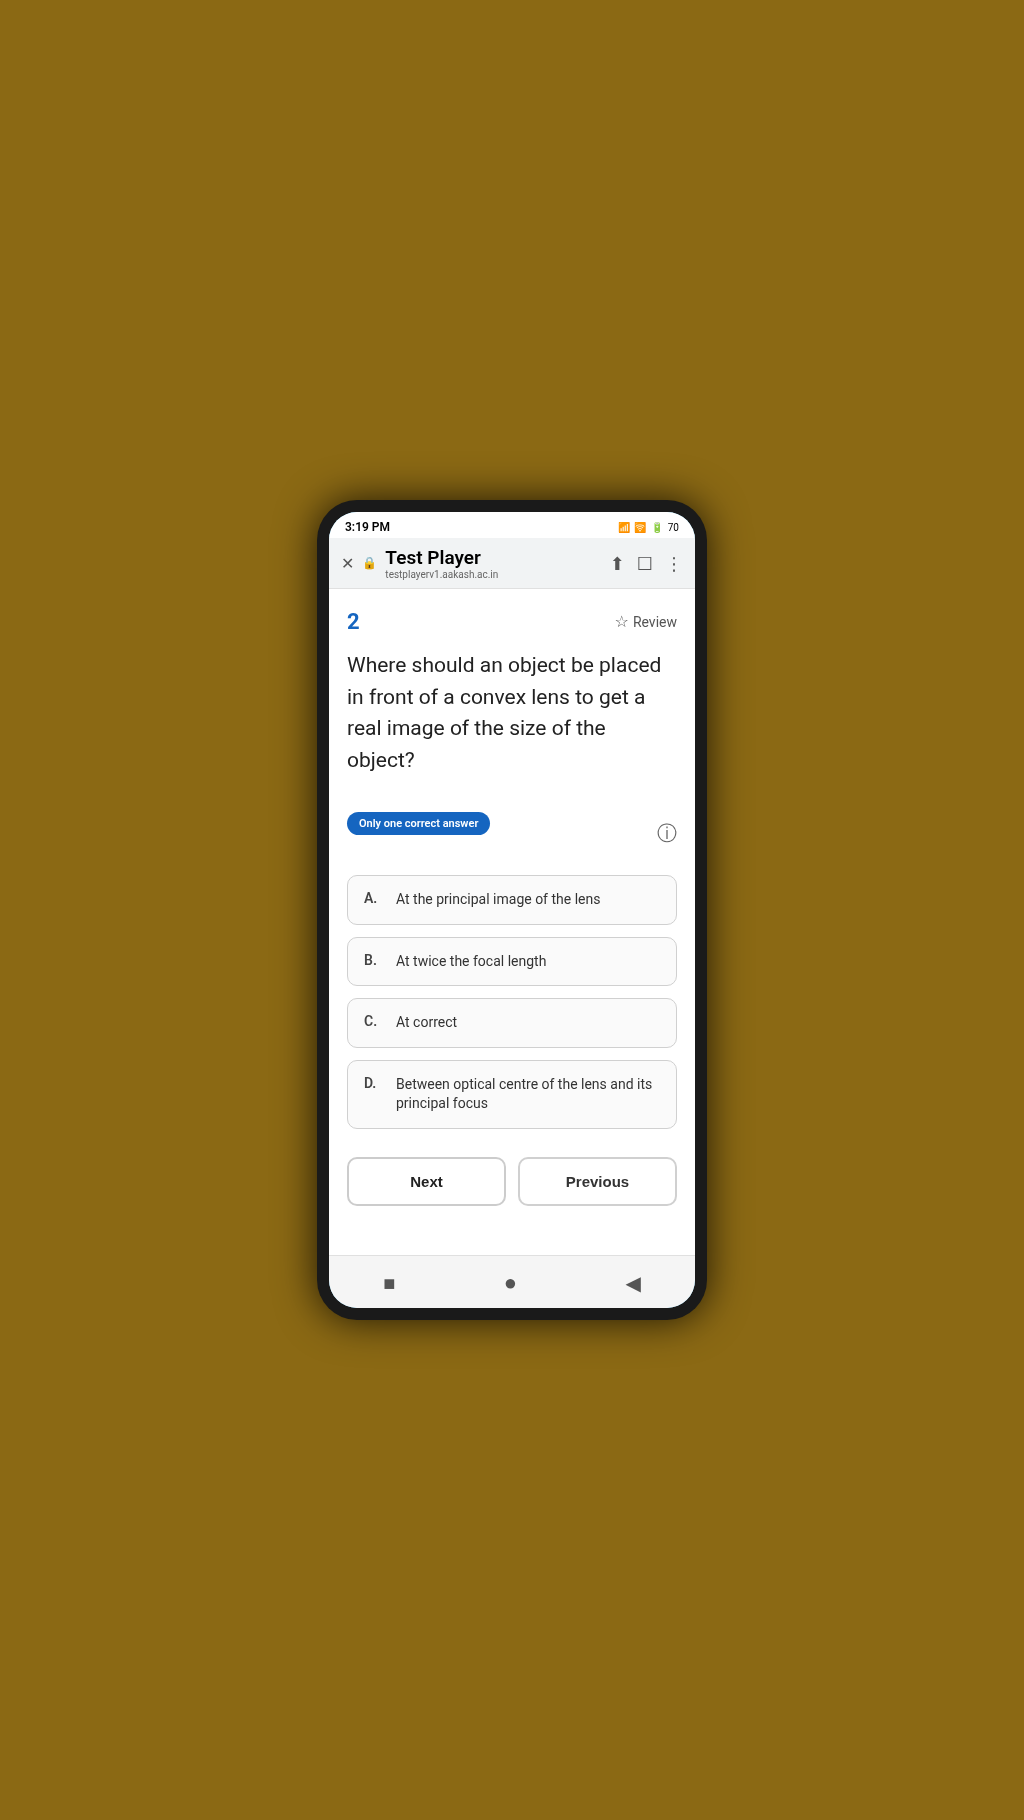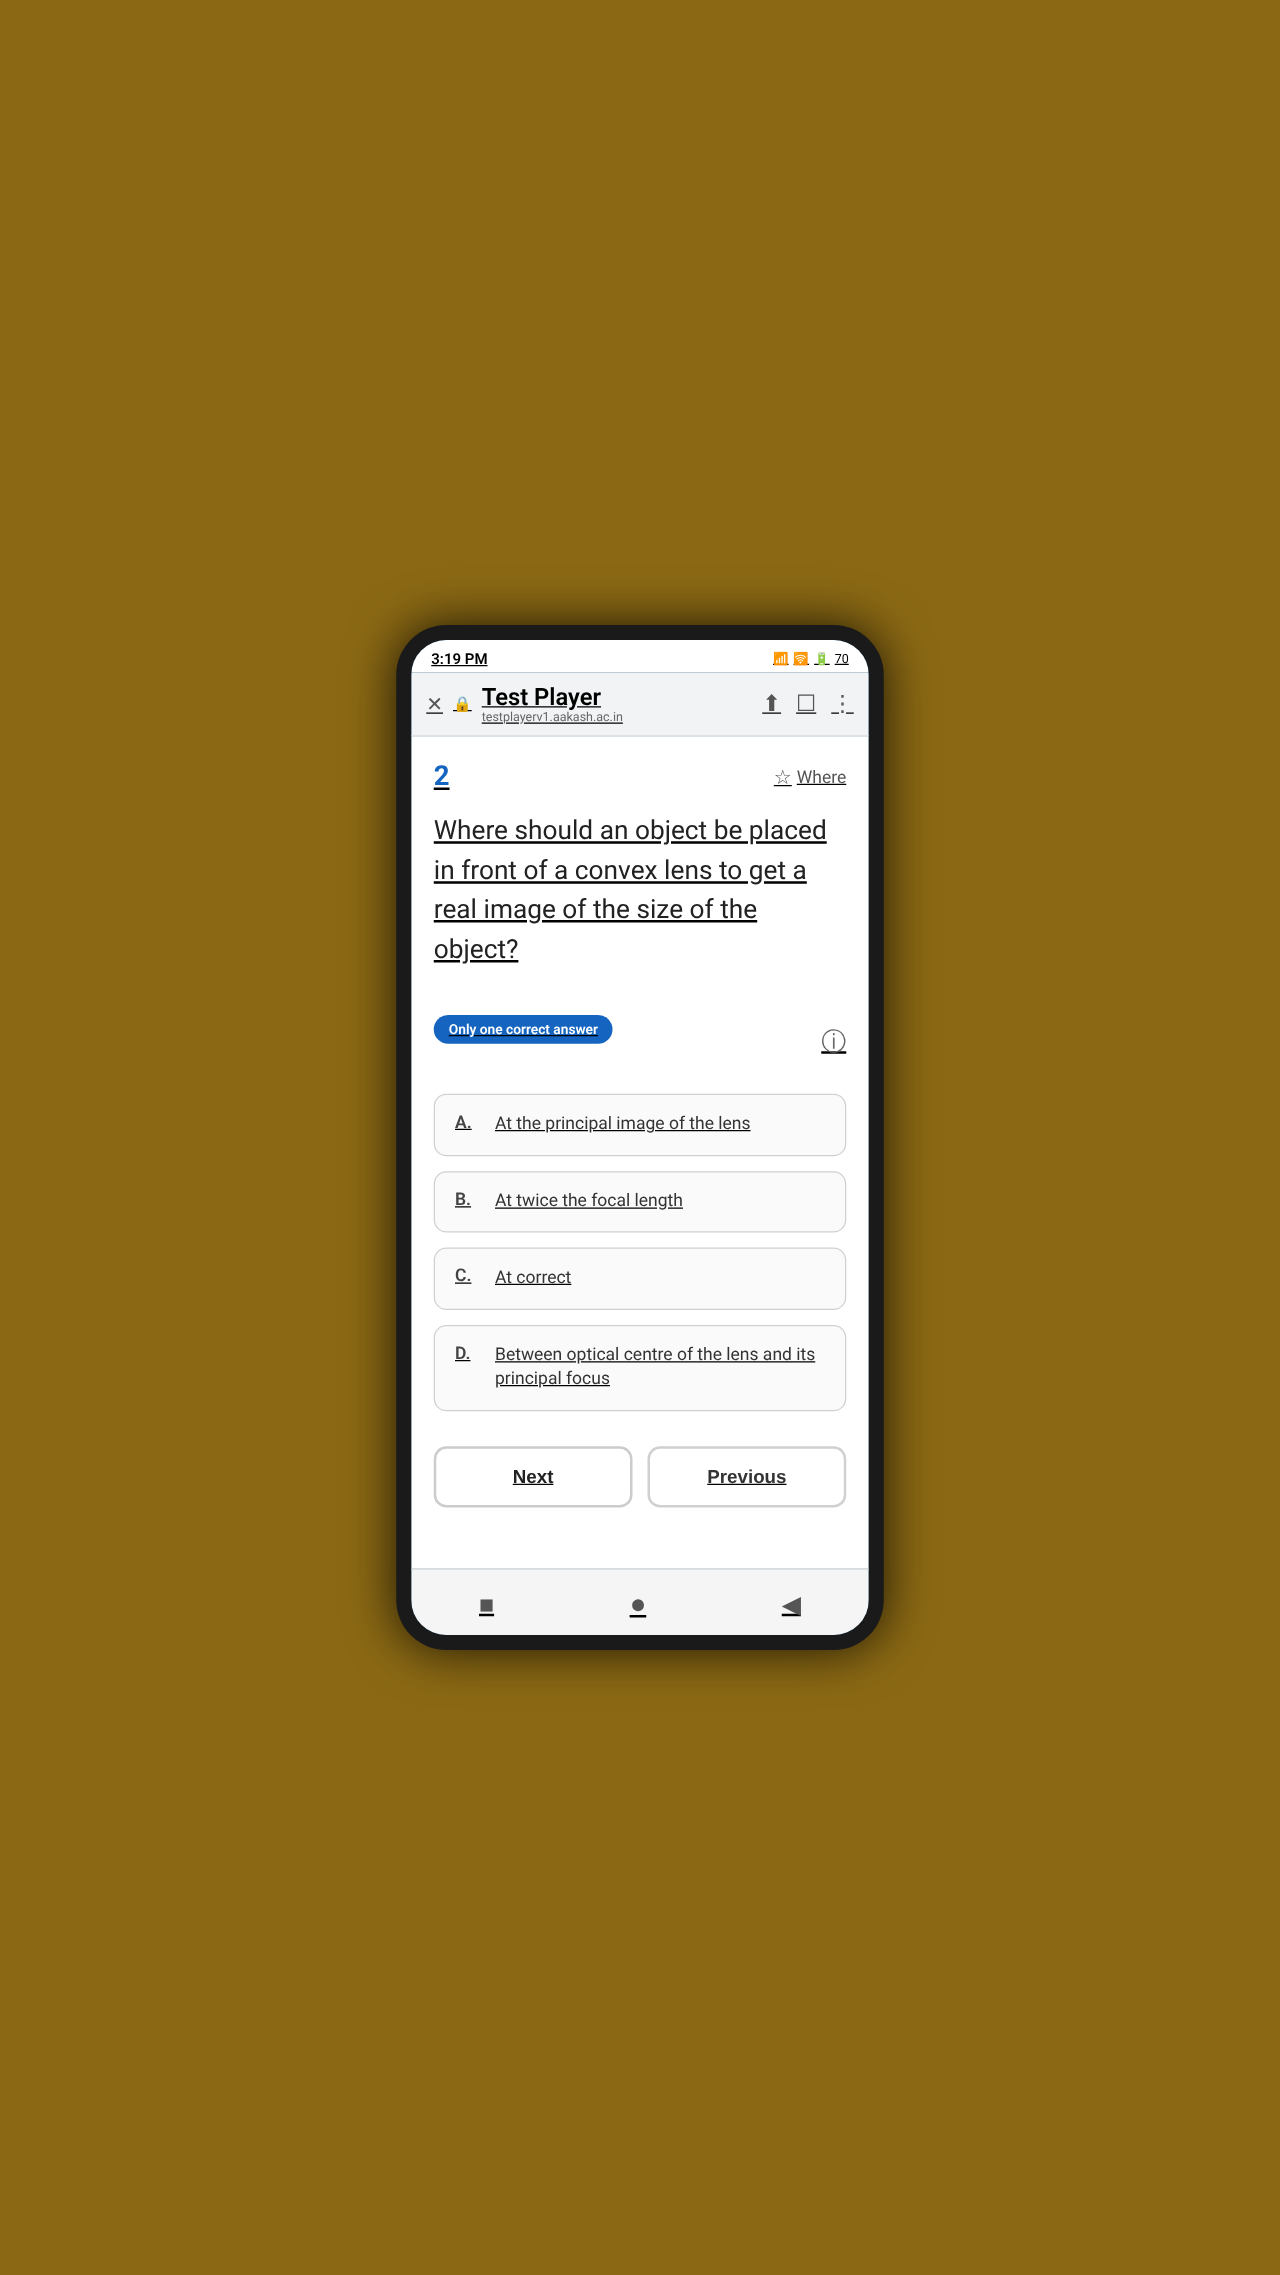--- a/index.html
+++ b/index.html
@@ -20,26 +20,25 @@
       background: #1a1a1a;
       border-radius: 40px;
       padding: 12px;
       position: relative;
       box-shadow: 0 0 40px rgba(0,0,0,0.8);
     }
 
     .phone-screen {
       width: 100%;
       min-height: 796px;
-      background: #0c4a6e;
+      background: #7dd3fc;
       border-radius: 28px;
       overflow: hidden;
       display: flex;
       flex-direction: column;
-      text-decoration: underline;
     }
 
     .notch-bar {
       background: #ffffff;
       display: flex;
       justify-content: space-between;
       align-items: center;
       padding: 8px 16px 4px;
       font-size: 11px;
       color: #000;
@@ -272,21 +271,21 @@
         <span>⋮</span>
       </div>
     </div>
 
     <div class="content-area">
 
       <div class="question-header">
         <span class="question-number">2</span>
         <div class="review-btn">
           <span class="star-icon">☆</span>
-          <span>Where</span>
+          <span>Review</span>
         </div>
       </div>
 
       <div class="question-text">Where should an object be placed in front of a convex lens to get a real image of the size of the object?</div>
 
       <div class="badge-info-row">
         <span class="answer-type-badge">Only one correct answer</span>
         <span class="info-icon">ⓘ</span>
       </div>
 

